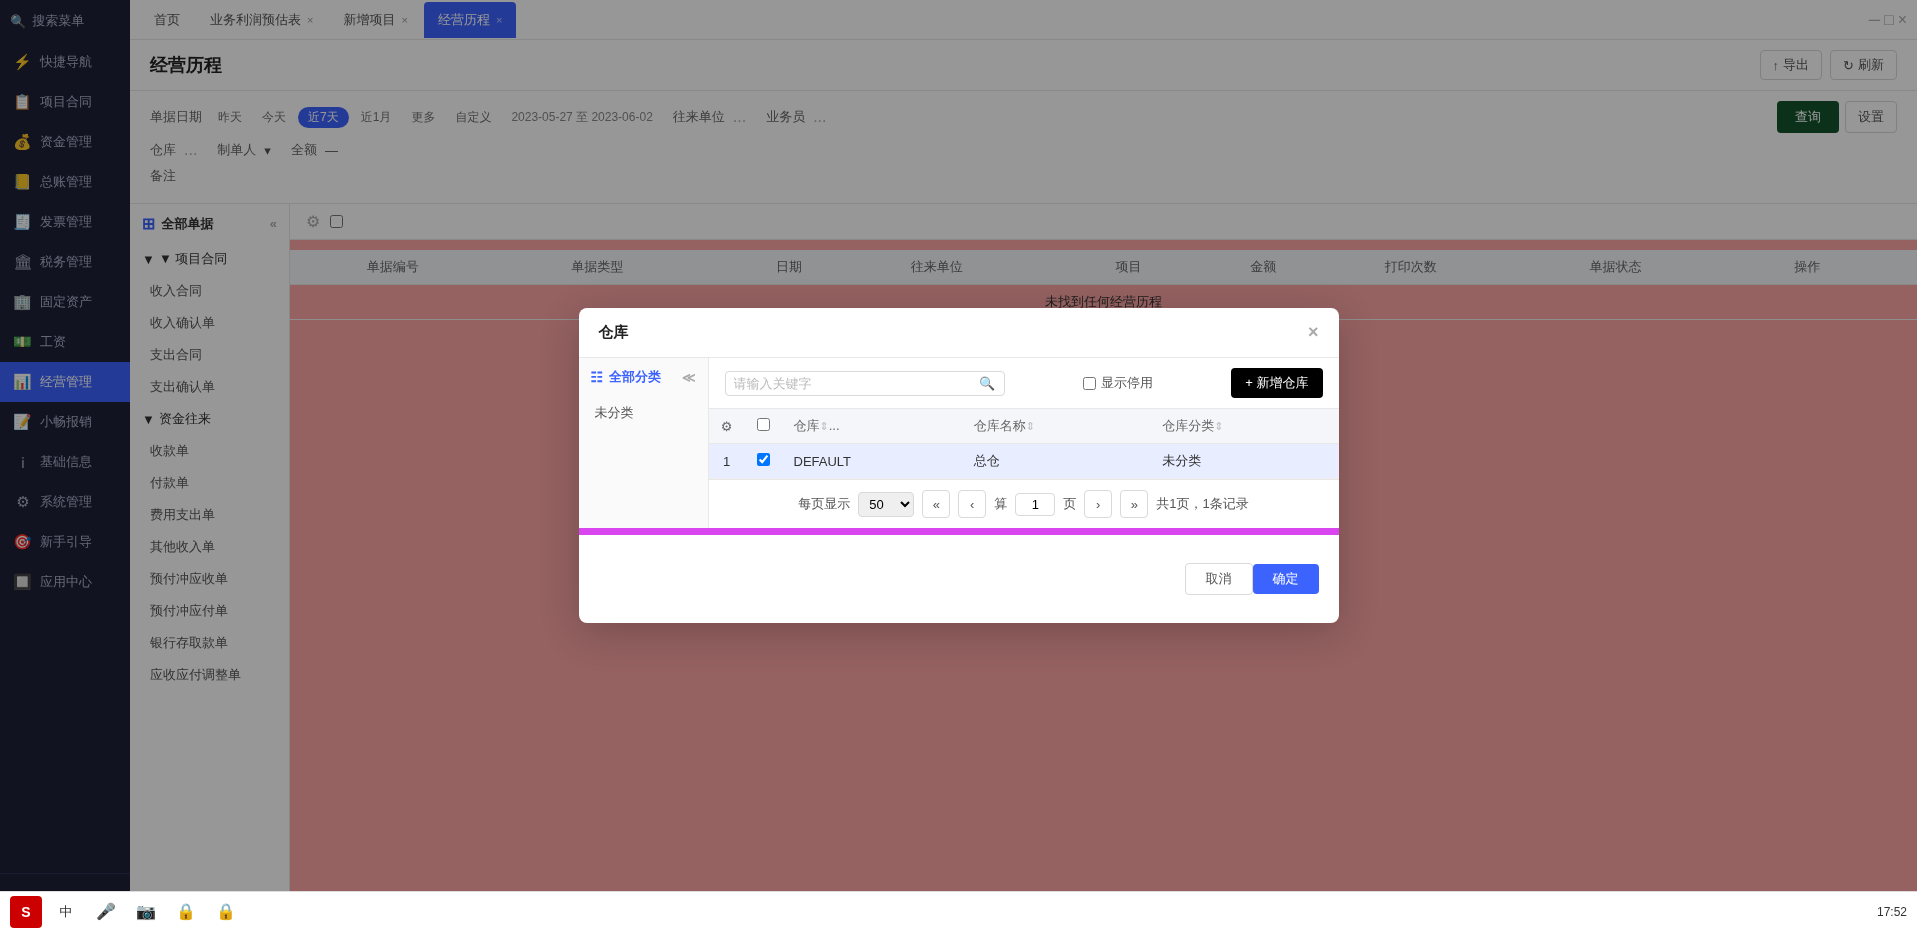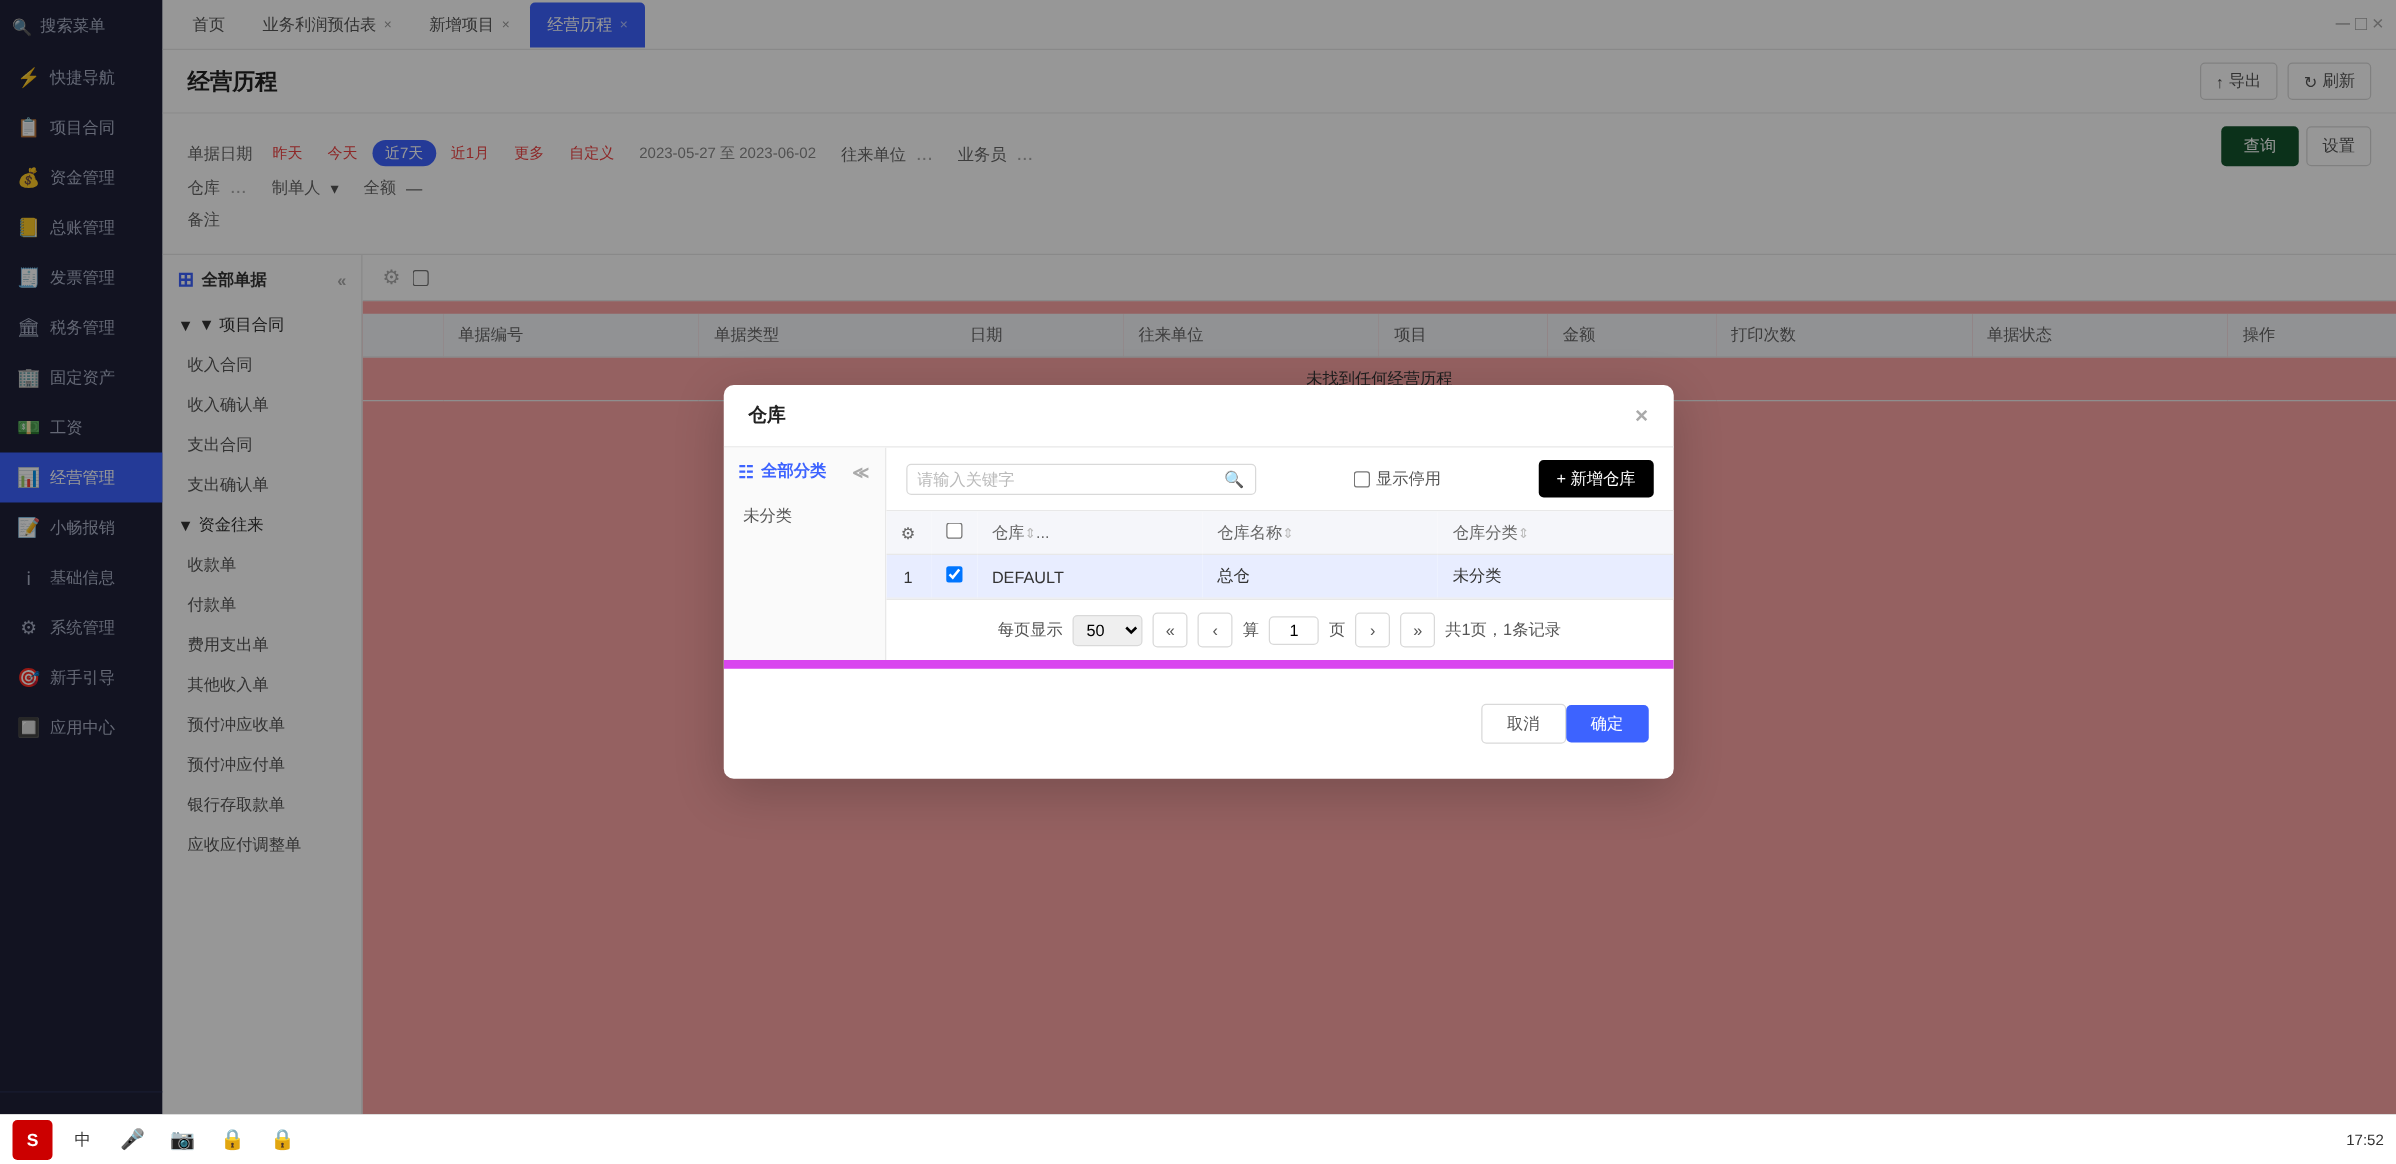--- a/index.html
+++ b/index.html
@@ -101,34 +101,34 @@
     }
 
     
     .filter-bar {
       background: #fff;
       padding: 10px 20px;
       border-bottom: 1px solid #e8e8e8;
     }
     .filter-row {
       display: flex;
-      align-items: flex-end;
+      align-items: center;
       gap: 20px;
       flex-wrap: wrap;
       margin-bottom: 8px;
     }
     .filter-row:last-child { margin-bottom: 8px; }
     .filter-label { color: #666; font-size: 13px; white-space: nowrap; }
     .date-tabs { display: flex; gap: 4px; align-items: center; }
     .date-tab {
       padding: 2px 8px;
       border-radius: 3px;
       cursor: pointer;
       font-size: 12px;
-      color: #ef4444;
+      color: #737373;
     }
     .date-tab.active {
       background: #3d63ff;
       color: #fff;
       border-radius: 12px;
       padding: 2px 10px;
     }
     .date-range { font-size: 12px; color: #888; margin-left: 4px; }
     .filter-ellipsis { color: #aaa; cursor: pointer; font-size: 16px; }
 

